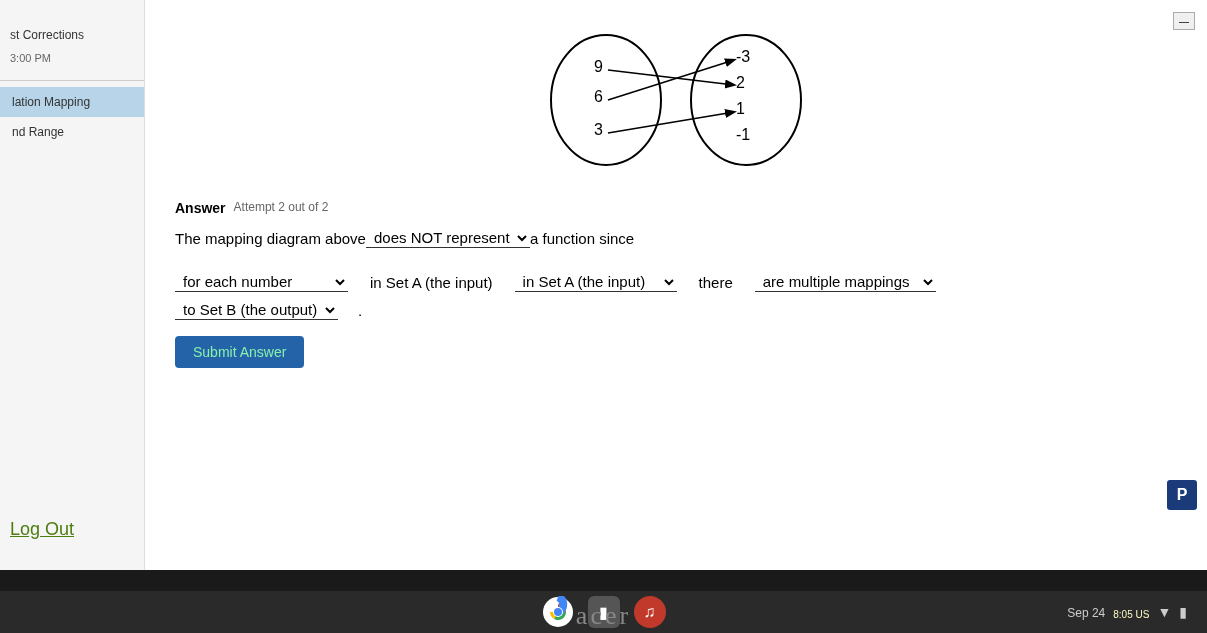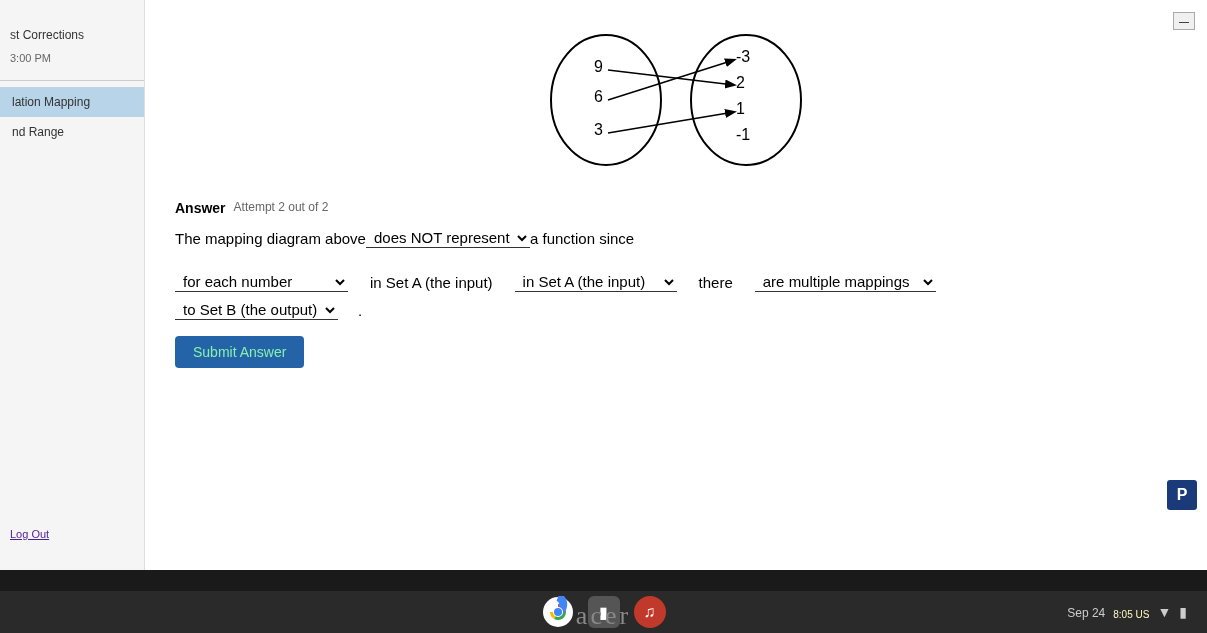--- a/index.html
+++ b/index.html
@@ -54,22 +54,22 @@
     .sidebar-divider {
       border: none;
       border-top: 1px solid #ccc;
       margin: 6px 0;
     }
     .sidebar-bottom {
       margin-top: auto;
       padding: 10px;
     }
     .logout-link {
-      font-size: 11px;
-      color: #4c1d95;
+      font-size: 18px;
+      color: #4d7c0f;
       cursor: pointer;
       text-decoration: underline;
     }
 
     
     .main-content {
       flex: 1;
       background: #ffffff;
       padding: 20px 30px;
       overflow: hidden;

